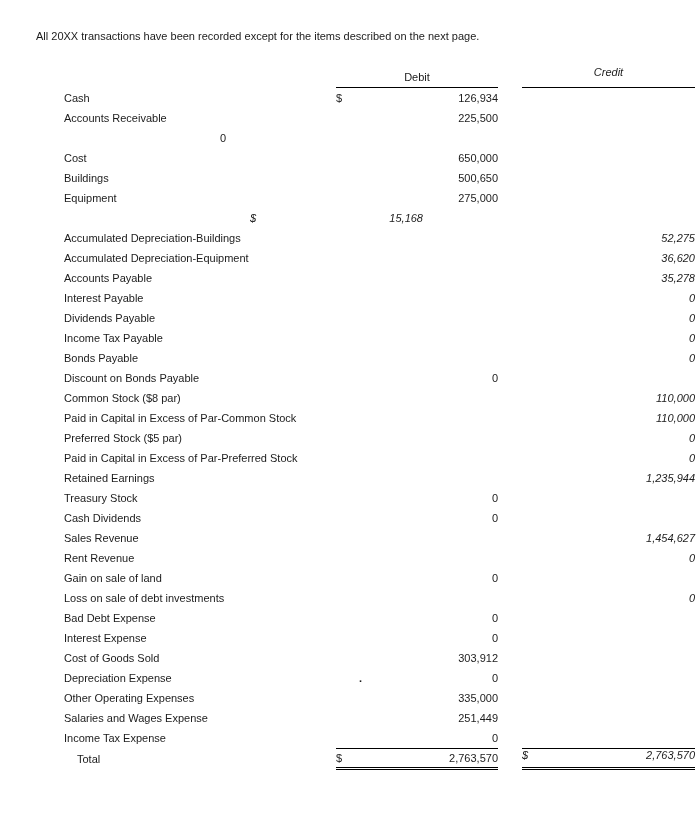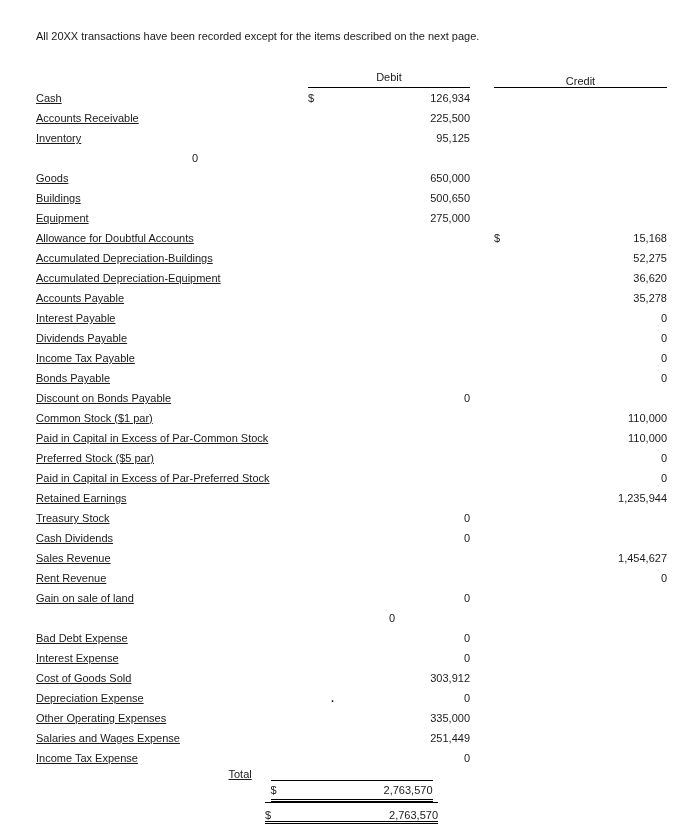--- a/index.html
+++ b/index.html
@@ -9,33 +9,33 @@
     width: 700px;
     height: 832px;
     background: #ffffff;
     color: #1b1b1b;
     font-family: "Liberation Sans", sans-serif;
     font-size: 11px;
     padding: 28px 33px 0 36px;
     overflow: hidden;
   }
   .intro { margin: 0; line-height: 16px; white-space: nowrap; }
-  .tb { margin-top: 22px; }
+  .tb { margin-top: 22px; margin-left: 28px; }
   .row { display: flex; align-items: center; height: 20px; }
-  .c-account { width: 272px; flex-shrink: 0; white-space: nowrap; overflow: visible; text-decoration: underline; }
+  .c-account { width: 272px; flex-shrink: 0; white-space: nowrap; overflow: visible; }
   .c-debit  { width: 162px; flex-shrink: 0; display: flex; justify-content: space-between; align-items: center; white-space: nowrap; }
   .c-gap    { width: 24px; flex-shrink: 0; }
-  .c-credit { width: 173px; flex-shrink: 0; display: flex; justify-content: space-between; align-items: flex-end; white-space: nowrap; }
+  .c-credit { width: 173px; flex-shrink: 0; display: flex; justify-content: space-between; align-items: flex-start; white-space: nowrap; font-style: italic; }
   .header-row { height: 22px; }
   .header-row .c-debit,
   .header-row .c-credit { border-bottom: 1px solid #000; justify-content: center; height: 22px; }
   .amount { margin-left: auto; text-align: right; }
   .cell-left { text-align: left; }
   .cell-left.mark { padding-left: 23px; font-weight: bold; }
-  .total-row { height: 22px; flex-direction: column; }
+  .total-row { height: 22px; }
   .total-row .c-debit,
   .total-row .c-credit {
     border-top: 1px solid #000;
     border-bottom: 3px double #000;
     height: 22px;
   }
   .total-label { padding-left: 13px; }
 </style>
 </head>
 <body>
@@ -77,47 +77,35 @@
       <span class="cell-left"></span>
       <span class="amount">225,500</span>
     </div>
     <div class="c-gap"></div>
     <div class="c-credit">
       <span class="cell-left"></span>
       <span class="amount"></span>
     </div>
   </div>
 
-  <div class="row data-row">
-    <div class="c-account">Inventory</div>
-    <div class="c-debit">
-      <span class="cell-left"></span>
-      <span class="amount">95,125</span>
-    </div>
-    <div class="c-gap"></div>
-    <div class="c-credit">
-      <span class="cell-left"></span>
-      <span class="amount"></span>
-    </div>
-  </div>
-
-  <div class="row data-row">
-    <div class="c-debit">
-      <span class="cell-left"></span>
-      <span class="amount">0</span>
-    </div>
-    <div class="c-gap"></div>
-    <div class="c-credit">
-      <span class="cell-left"></span>
-      <span class="amount"></span>
-    </div>
-  </div>
-
-  <div class="row data-row">
-    <div class="c-account">Goods</div>
+
+  <div class="row data-row">
+    <div class="c-debit">
+      <span class="cell-left"></span>
+      <span class="amount">0</span>
+    </div>
+    <div class="c-gap"></div>
+    <div class="c-credit">
+      <span class="cell-left"></span>
+      <span class="amount"></span>
+    </div>
+  </div>
+
+  <div class="row data-row">
+    <div class="c-account">Cost</div>
     <div class="c-debit">
       <span class="cell-left"></span>
       <span class="amount">650,000</span>
     </div>
     <div class="c-gap"></div>
     <div class="c-credit">
       <span class="cell-left"></span>
       <span class="amount"></span>
     </div>
   </div>
@@ -142,21 +130,20 @@
       <span class="amount">275,000</span>
     </div>
     <div class="c-gap"></div>
     <div class="c-credit">
       <span class="cell-left"></span>
       <span class="amount"></span>
     </div>
   </div>
 
   <div class="row data-row">
-    <div class="c-account">Allowance for Doubtful Accounts</div>
     <div class="c-debit">
       <span class="cell-left"></span>
       <span class="amount"></span>
     </div>
     <div class="c-gap"></div>
     <div class="c-credit">
       <span class="cell-left">$</span>
       <span class="amount">15,168</span>
     </div>
   </div>
@@ -260,21 +247,21 @@
       <span class="amount">0</span>
     </div>
     <div class="c-gap"></div>
     <div class="c-credit">
       <span class="cell-left"></span>
       <span class="amount"></span>
     </div>
   </div>
 
   <div class="row data-row">
-    <div class="c-account">Common Stock ($1 par)</div>
+    <div class="c-account">Common Stock ($8 par)</div>
     <div class="c-debit">
       <span class="cell-left"></span>
       <span class="amount"></span>
     </div>
     <div class="c-gap"></div>
     <div class="c-credit">
       <span class="cell-left"></span>
       <span class="amount">110,000</span>
     </div>
   </div>
@@ -390,20 +377,21 @@
       <span class="amount">0</span>
     </div>
     <div class="c-gap"></div>
     <div class="c-credit">
       <span class="cell-left"></span>
       <span class="amount"></span>
     </div>
   </div>
 
   <div class="row data-row">
+    <div class="c-account">Loss on sale of debt investments</div>
     <div class="c-debit">
       <span class="cell-left"></span>
       <span class="amount"></span>
     </div>
     <div class="c-gap"></div>
     <div class="c-credit">
       <span class="cell-left"></span>
       <span class="amount">0</span>
     </div>
   </div>

